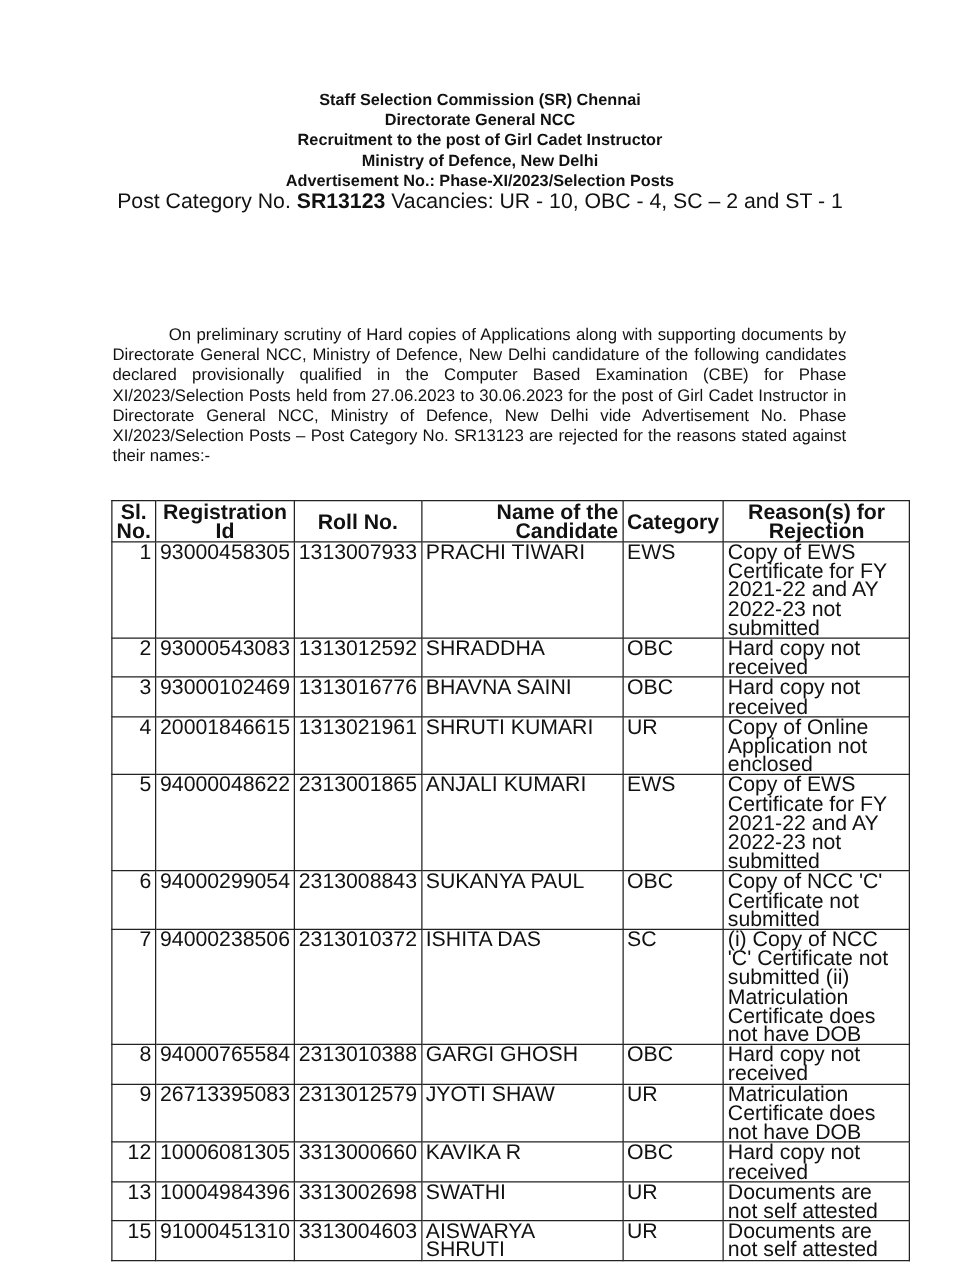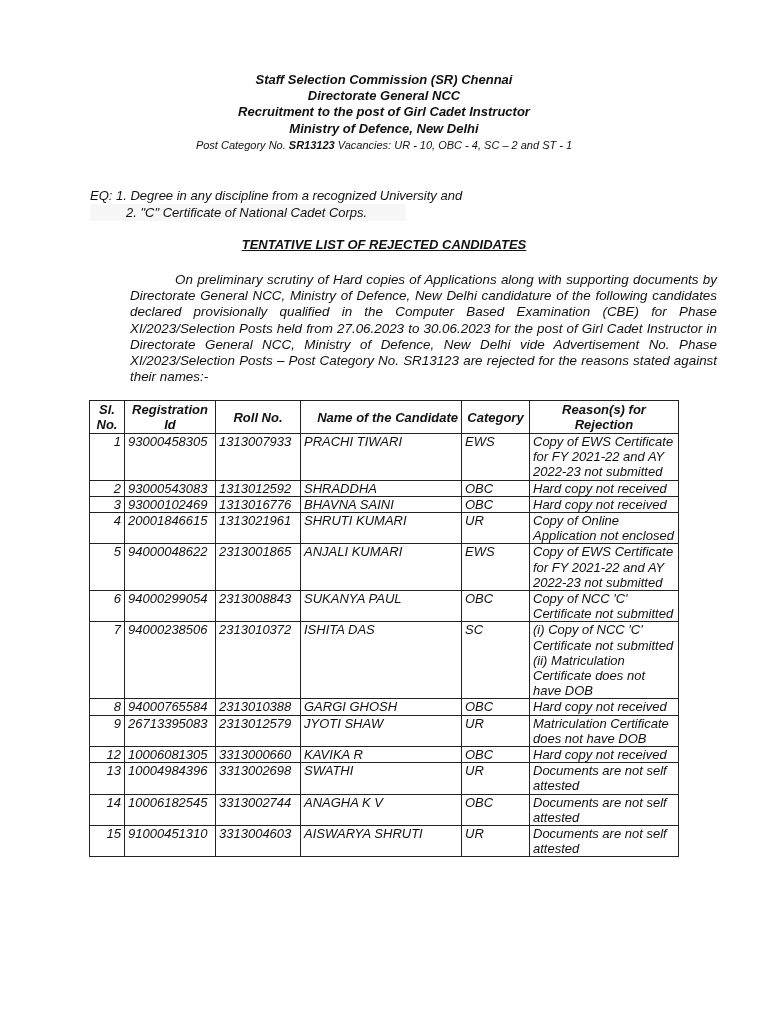--- a/index.html
+++ b/index.html
@@ -1,55 +1,51 @@
 <!DOCTYPE html>
 <html><head>
 <meta charset="utf-8">
 <style>
   html, body { margin: 0; padding: 0; background: #ffffff; }
   body { width: 768px; height: 1024px; position: relative; overflow: hidden;
          font-family: "Liberation Sans", sans-serif; color: #111; }
-  .page { position: absolute; left: 0; top: 0; width: 768px; height: 1024px; font-style: italic; }
+  .page { position: absolute; left: 0; top: 0; width: 768px; height: 1024px; }
   .header { position: absolute; top: 72px; left: 0; width: 768px; text-align: center;
             font-size: 13px; line-height: 16.2px; }
   .header .b { font-weight: bold; }
-  .header .post { font-size: 11px; }
+  .header .post { font-size: 17px; }
   .eq { position: absolute; left: 90px; top: 187px; font-size: 13px; line-height: 17px; }
   .eq .l2 { padding-left: 36px; background: #f7f7f7; width: 280px; }
   .title { position: absolute; top: 237px; left: 0; width: 768px; text-align: center;
            font-weight: bold; font-size: 13px; text-decoration: underline; }
-  .para { position: absolute; left: 90px; top: 272px; width: 587px; font-size: 13.4px;
-          line-height: 16.2px; text-align: justify; margin-left: 40px; }
+  .para { position: absolute; left: 90px; top: 260px; width: 587px; font-size: 13.4px;
+          line-height: 16.2px; text-align: justify; }
   .para .indent { display: inline-block; width: 45px; }
   table { position: absolute; left: 89px; top: 400px; border-collapse: collapse;
-          font-size: 13px; line-height: 15.2px; }
+          font-size: 17px; line-height: 15.2px; }
   th, td { border: 1px solid #222; vertical-align: top; padding: 0 3px; }
   th { font-weight: bold; text-align: center; vertical-align: middle; height: 32px; line-height: 15px; }
   td.sl { text-align: right; }
   .c1 { width: 28px; } .c2 { width: 84px; } .c3 { width: 78px; }
   .c4 { width: 154px; text-align: right; } .c5 { width: 61px; text-align: center; } .c6 { width: 142px; }
 </style>
 </head>
 <body>
 
 <div class="page">
   <div class="header">
     <div class="b">Staff Selection Commission (SR) Chennai</div>
     <div class="b">Directorate General NCC</div>
     <div class="b">Recruitment to the post of Girl Cadet Instructor</div>
     <div class="b">Ministry of Defence, New Delhi</div>
+    <div class="b">Advertisement No.: Phase-XI/2023/Selection Posts</div>
     <div class="post"><span>Post Category No. </span><b>SR13123</b><span> Vacancies: UR - 10,  OBC - 4,  SC – 2 and ST - 1</span></div>
   </div>
 
-  <div class="eq">
-    <div>EQ:  1.  Degree in any discipline from a recognized University and</div>
-    <div class="l2">2. "C" Certificate of National Cadet Corps.</div>
-  </div>
 
-  <div class="title">TENTATIVE LIST OF REJECTED CANDIDATES</div>
 
   <div class="para"><span class="indent"></span><span>On preliminary scrutiny of Hard copies of Applications along with supporting documents by Directorate General NCC, Ministry of Defence, New Delhi candidature of the following candidates declared provisionally qualified in the Computer Based Examination (CBE) for Phase XI/2023/Selection Posts held from 27.06.2023 to 30.06.2023 for the post of Girl Cadet Instructor in Directorate General NCC, Ministry of Defence, New Delhi vide Advertisement No. Phase XI/2023/Selection Posts – Post Category No. SR13123 are rejected for the reasons stated against their names:-</span></div>
 
   <table>
     <thead>
       <tr>
         <th class="c1">Sl. No.</th>
         <th class="c2">Registration Id</th>
         <th class="c3">Roll No.</th>
         <th class="c4">Name of the Candidate</th>
@@ -140,28 +136,20 @@
         </tr>
         <tr>
           <td class="sl">13</td>
           <td>10004984396</td>
           <td>3313002698</td>
           <td>SWATHI</td>
           <td>UR</td>
           <td>Documents are not self attested</td>
         </tr>
         <tr>
-          <td class="sl">14</td>
-          <td>10006182545</td>
-          <td>3313002744</td>
-          <td>ANAGHA K V</td>
-          <td>OBC</td>
-          <td>Documents are not self attested</td>
-        </tr>
-        <tr>
           <td class="sl">15</td>
           <td>91000451310</td>
           <td>3313004603</td>
           <td>AISWARYA SHRUTI</td>
           <td>UR</td>
           <td>Documents are not self attested</td>
         </tr>
       </tbody>
   </table>
 </div>

